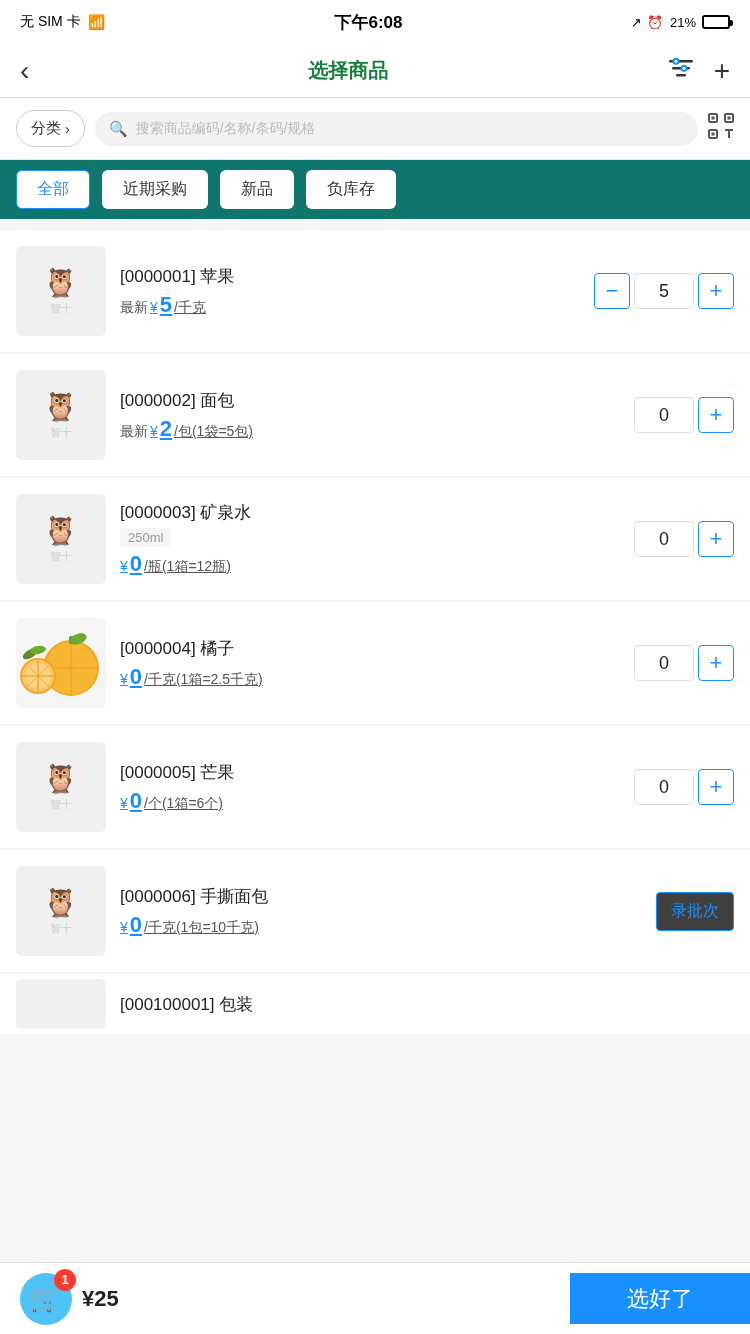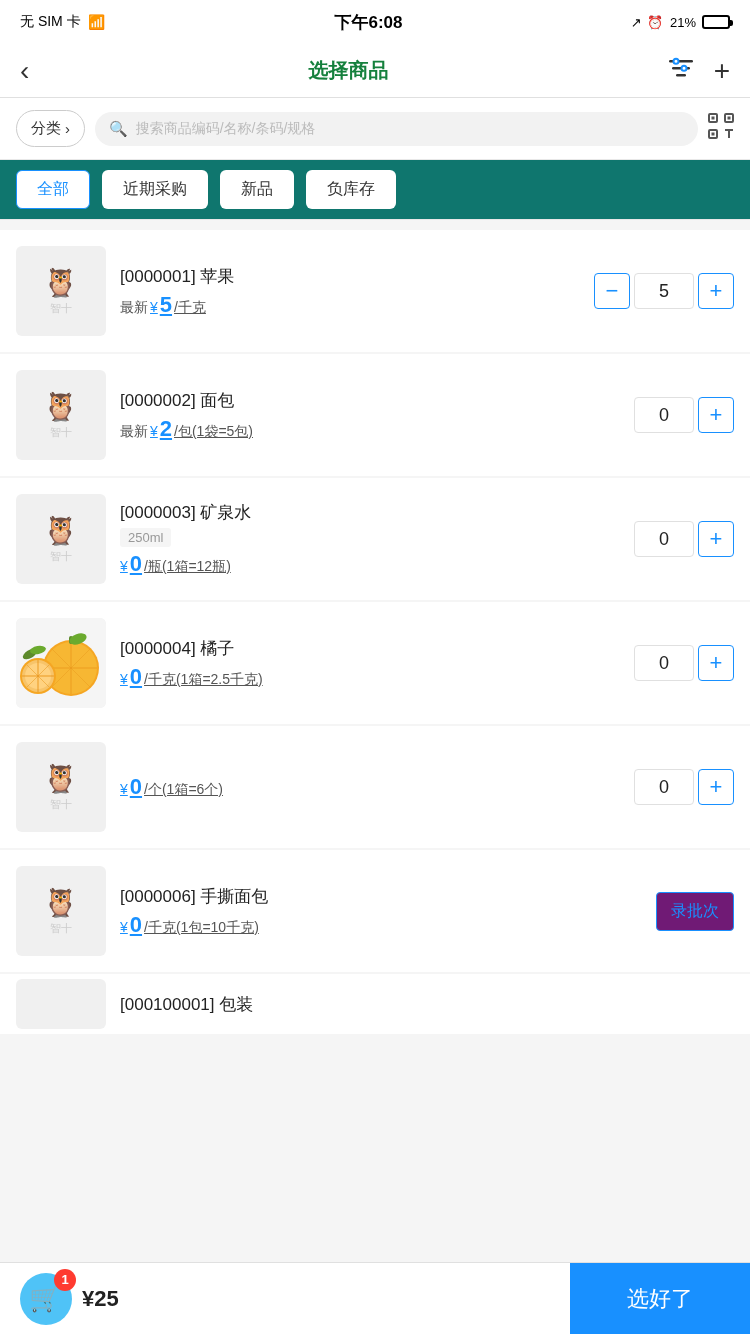--- a/index.html
+++ b/index.html
@@ -212,21 +212,21 @@
       font-size: 18px;
       color: #222;
       background: #fff;
     }
 
     
     .batch-btn {
       border: 1.5px solid #1890ff;
       border-radius: 4px;
       color: #1890ff;
-      background: #701a75;
+      background: #404040;
       padding: 8px 14px;
       font-size: 16px;
       cursor: pointer;
     }
 
     
     .bottom-bar {
       position: fixed;
       bottom: 0;
       width: 750px;
@@ -270,21 +270,21 @@
       justify-content: center;
       font-weight: 600;
     }
     .cart-total {
       font-size: 22px;
       font-weight: 600;
       color: #222;
     }
     .confirm-btn {
       width: 180px;
-      height: 72px;
+      height: 51px;
       background: #1890ff;
       color: #fff;
       font-size: 22px;
       font-weight: 500;
       border: none;
       cursor: pointer;
       display: flex;
       align-items: center;
       justify-content: center;
     }
@@ -481,20 +481,21 @@
   </div>
 
   <div class="product-item">
     <div class="product-image">
       <div class="owl-placeholder">
         <span style="font-size:28px;">🦉</span>
         <span class="owl-label">智十</span>
       </div>
     </div>
     <div class="product-info">
+      <span class="product-name">[0000005] 芒果</span>
       <div class="product-price">
         <span class="price-currency">¥</span>
         <span class="price-number">0</span>
         <span class="price-unit">/个(1箱=6个)</span>
       </div>
     </div>
     <div class="qty-control">
       <input class="qty-input" type="text" value="0" style="">
       <button class="qty-btn">+</button>
     </div>

